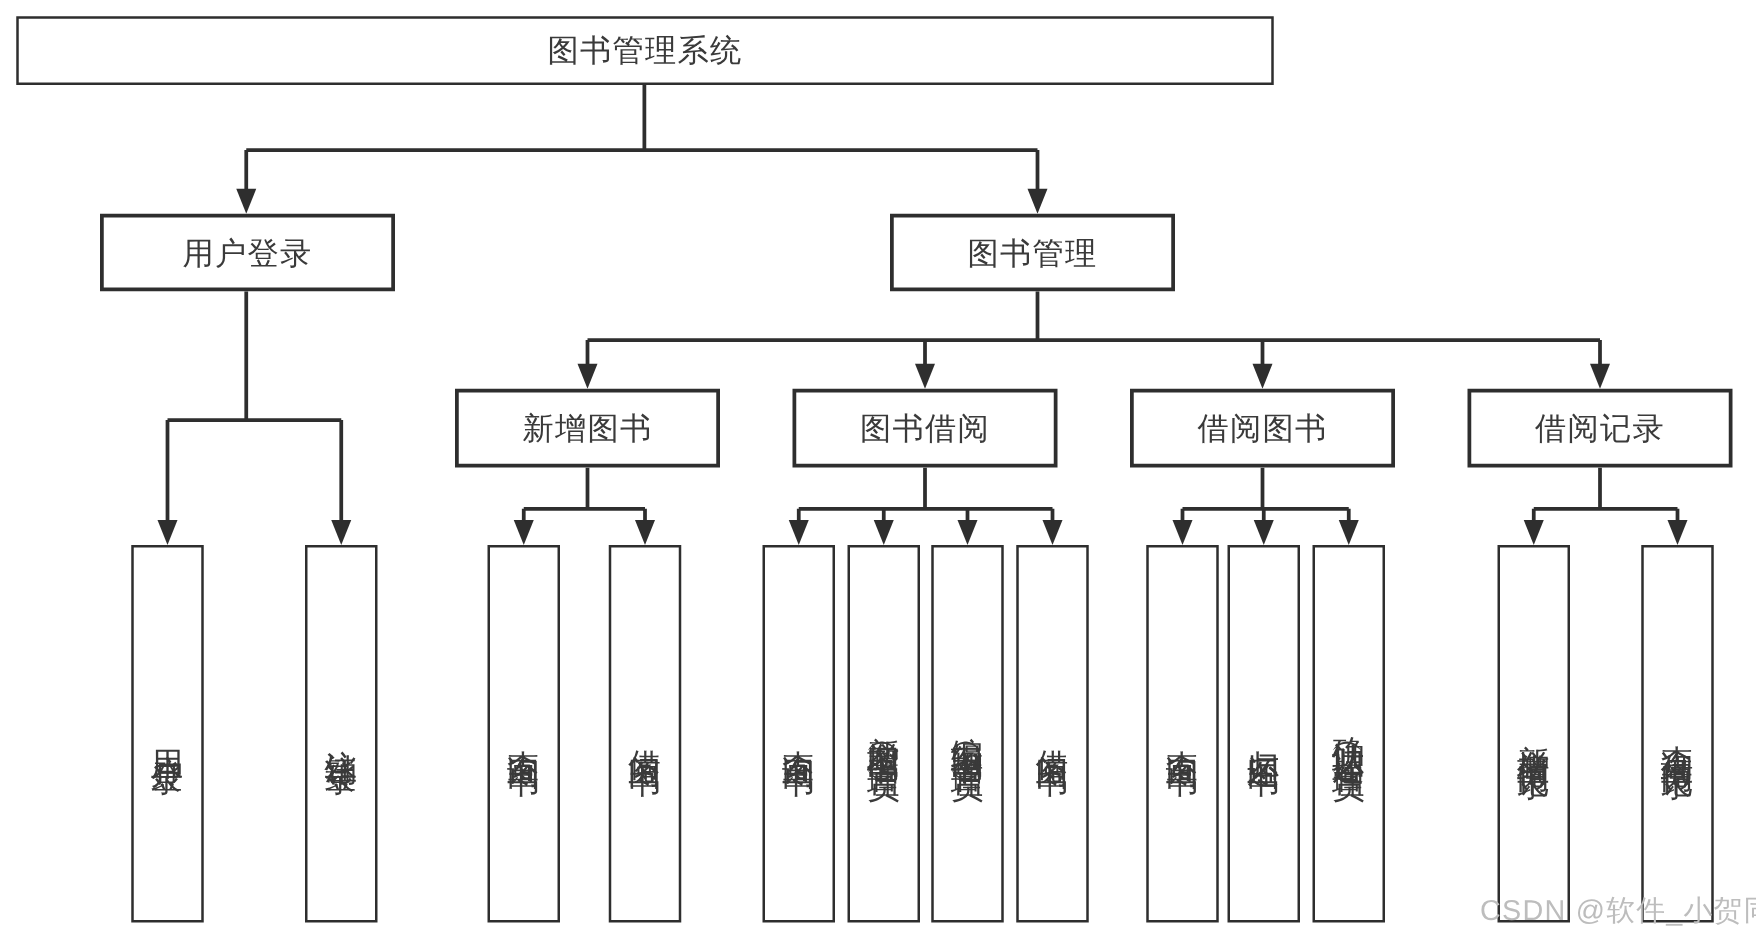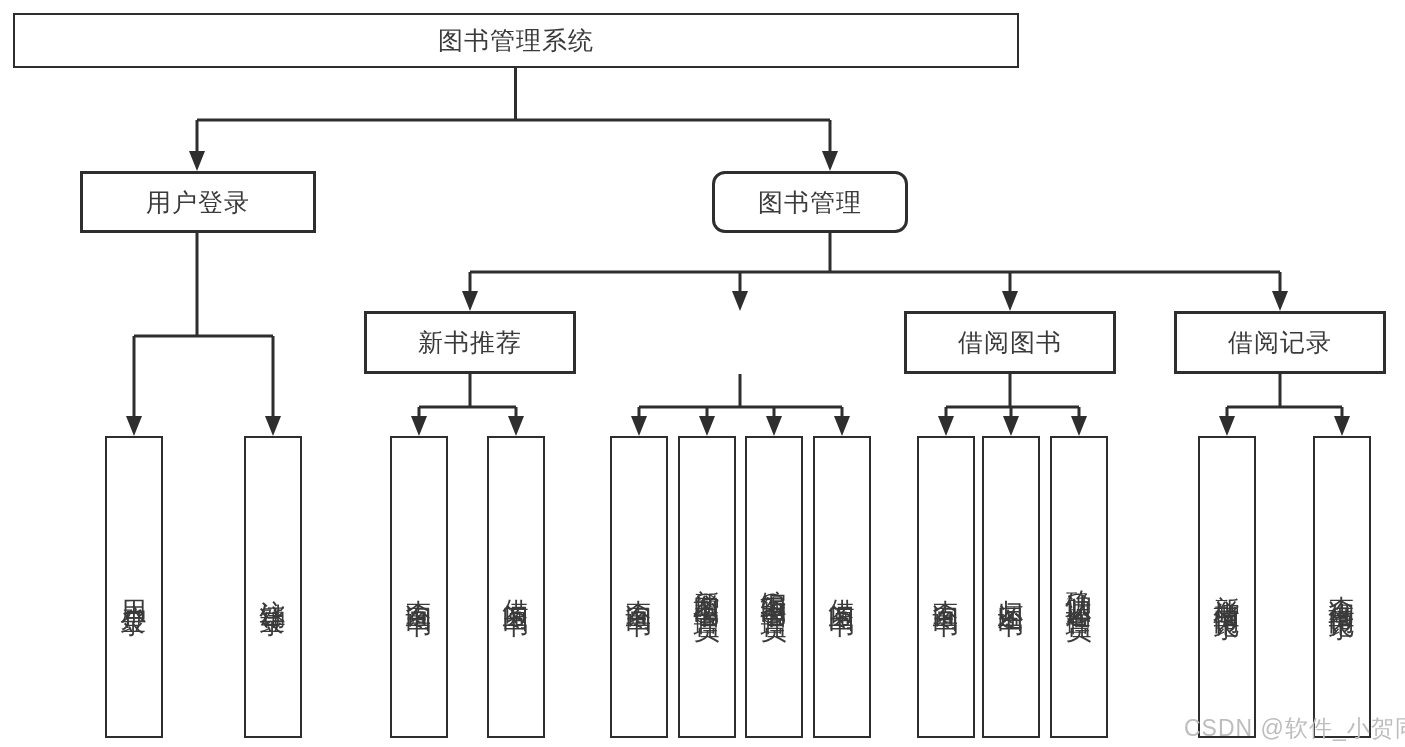--- a/index.html
+++ b/index.html
@@ -75,23 +75,24 @@
       <polygon points="1003,416 1019,416 1011,436"></polygon>
       <polygon points="1071,416 1087,416 1079,436"></polygon>
       <polygon points="1219,416 1235,416 1227,436"></polygon>
       <polygon points="1334,416 1350,416 1342,436"></polygon>
     </g>
   </svg>
 
   <div class="node root" style="left:13px;top:13px;width:1006px;height:55px;">图书管理系统</div>
 
   <div class="node lvl2" style="left:80px;top:171px;width:236px;height:62px;">用户登录</div>
-  <div class="node lvl2" style="left:712px;top:171px;width:196px;height:62px;border-radius:13px;">图书管理</div>
+  <div class="node lvl2" style="left:712px;top:171px;width:228px;height:62px;">图书管理</div>
 
-  <div class="node lvl3" style="left:364px;top:311px;width:212px;height:63px;">新书推荐</div>
+  <div class="node lvl3" style="left:364px;top:311px;width:212px;height:63px;">新增图书</div>
+  <div class="node lvl3" style="left:634px;top:311px;width:212px;height:63px;">图书借阅</div>
   <div class="node lvl3" style="left:904px;top:311px;width:212px;height:63px;">借阅图书</div>
   <div class="node lvl3" style="left:1174px;top:311px;width:212px;height:63px;">借阅记录</div>
 
   <div class="node leaf" style="left:105px;top:436px;width:58px;height:302px;">
     <span class="vtext">用户登录</span>
   </div>
   <div class="node leaf" style="left:244px;top:436px;width:58px;height:302px;">
     <span class="vtext">注销登录</span>
   </div>
 

